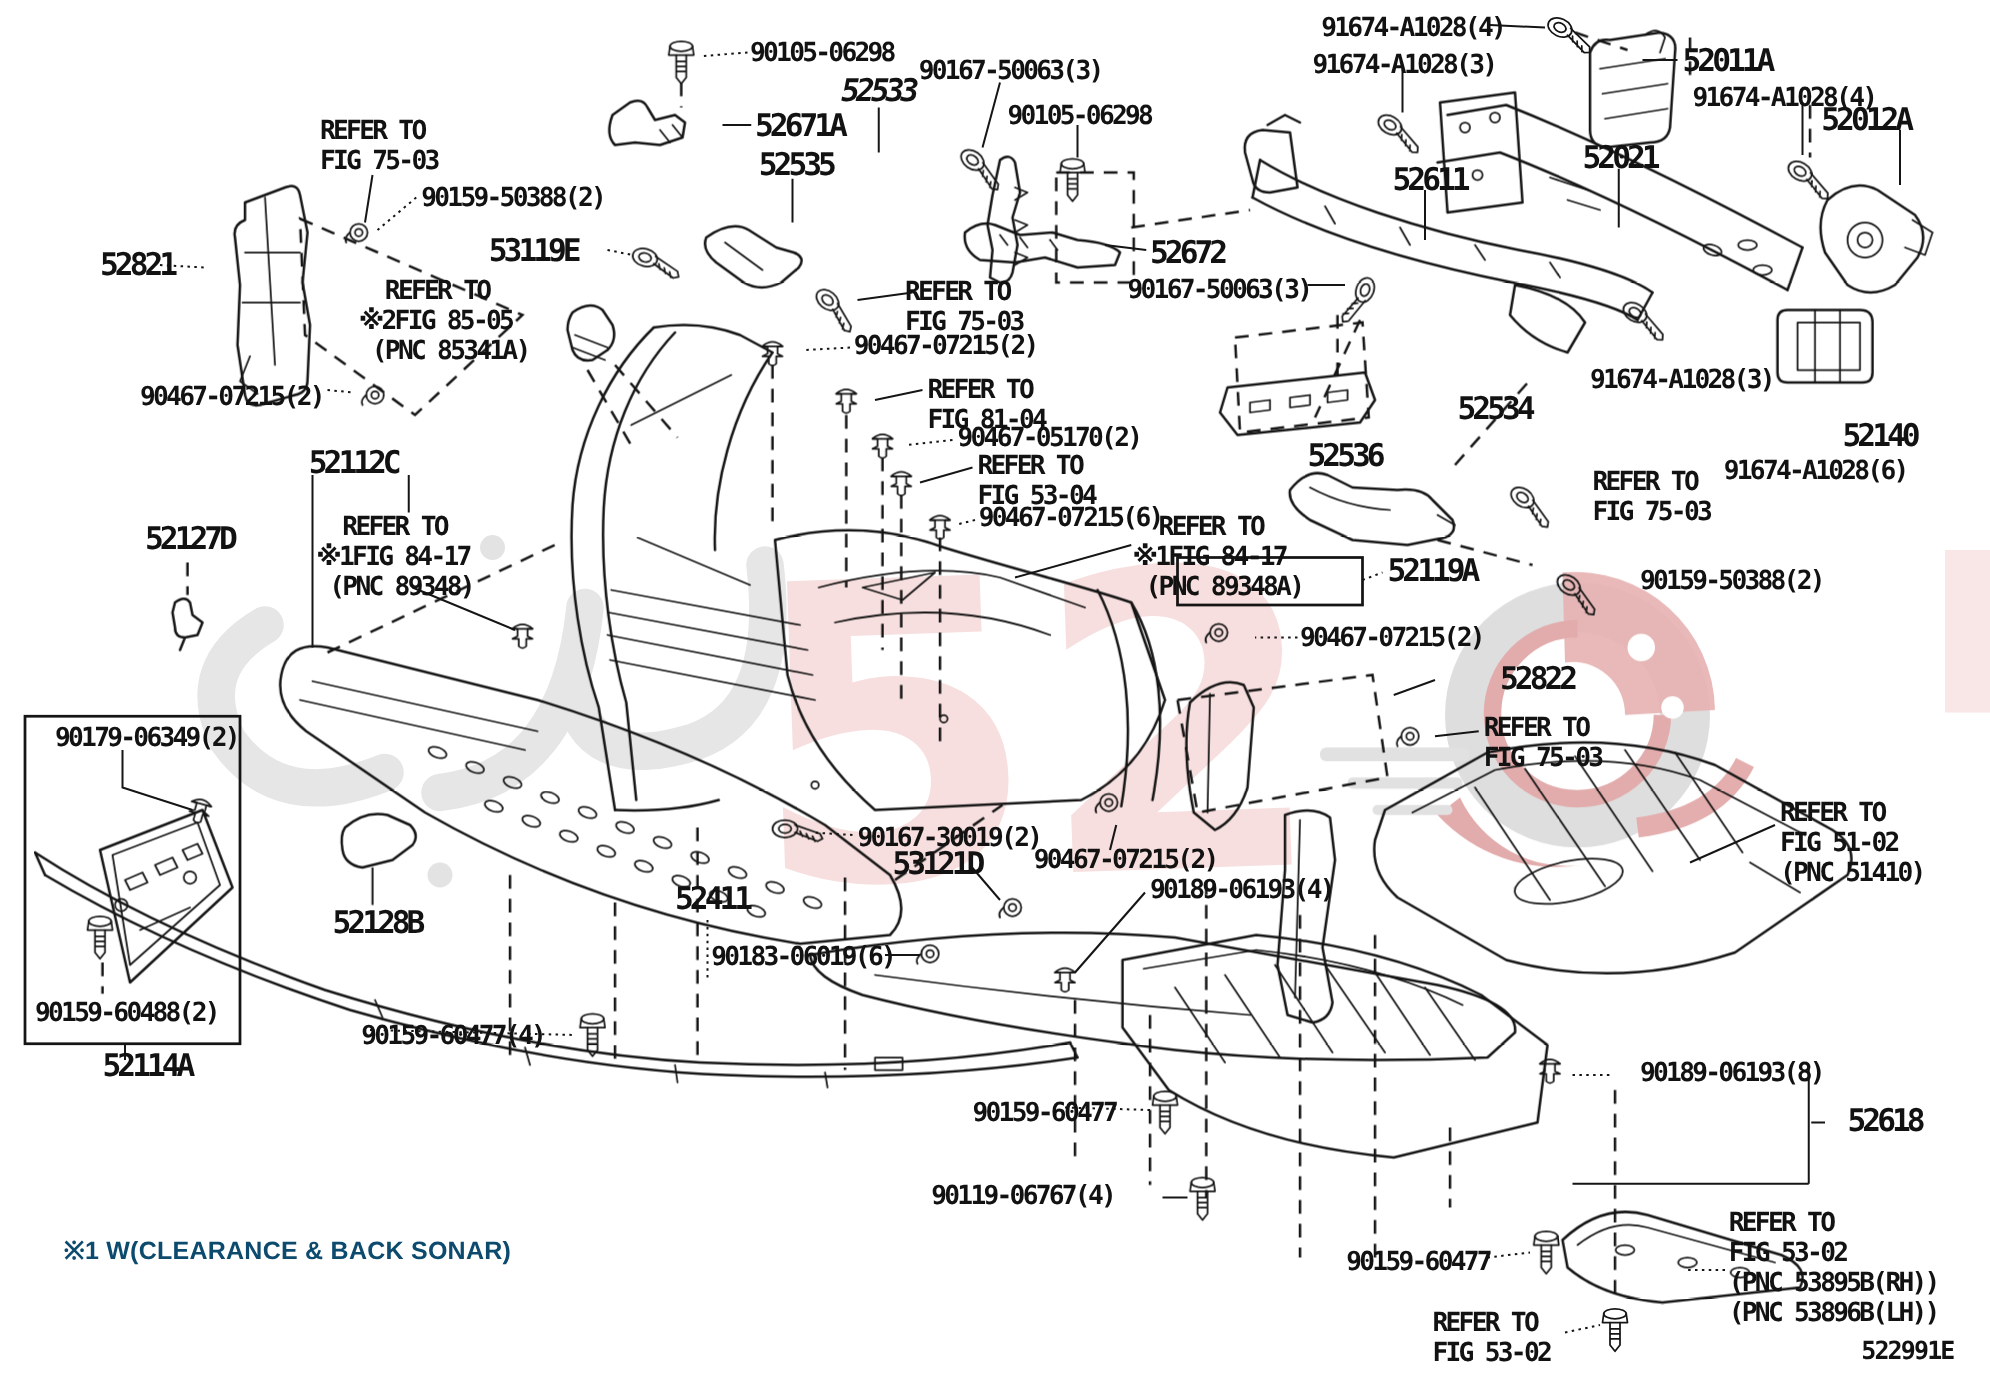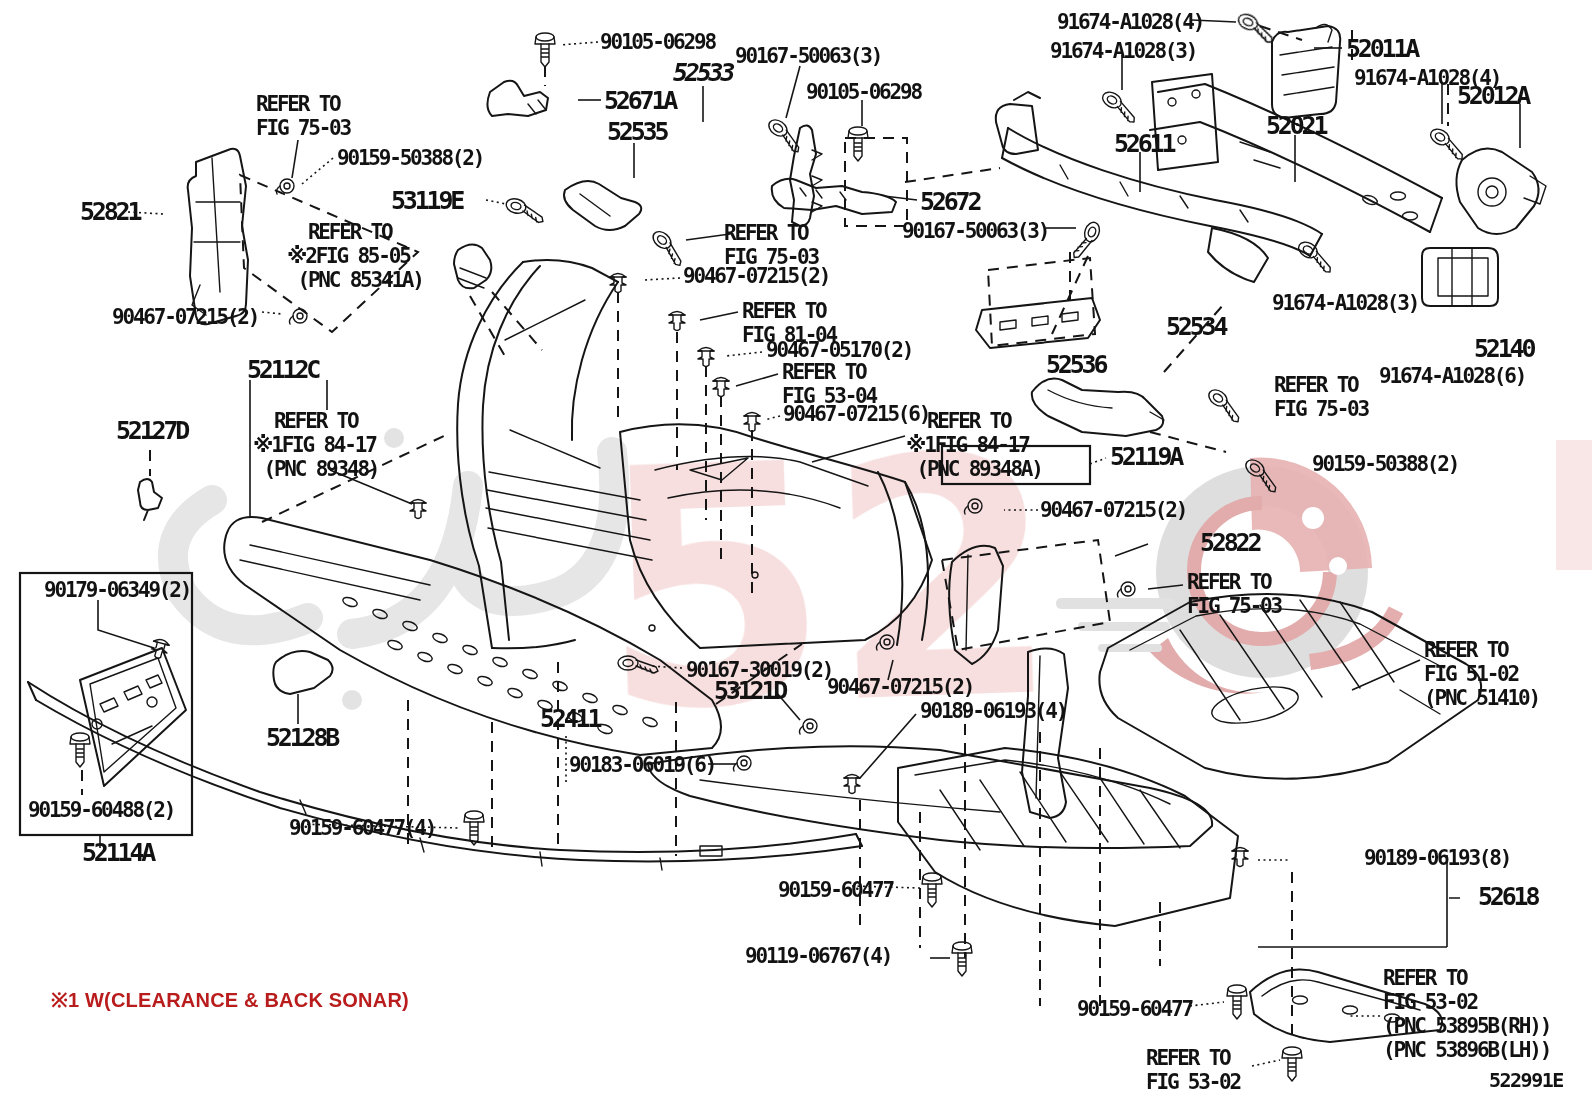--- a/index.html
+++ b/index.html
@@ -4,21 +4,21 @@
 <style>
   html,body{margin:0;padding:0;background:#fff;}
   #stage{position:relative;width:1592px;height:1099px;background:#ffffff;overflow:hidden;
          font-family:"DejaVu Sans Mono","DejaVu Sans",monospace;}
   #art{position:absolute;left:0;top:0;}
   #labels{position:absolute;left:0;top:0;width:100%;height:100%;padding-left:20px;}
   .lbl{position:absolute;font-weight:bold;font-size:21px;line-height:24px;letter-spacing:-2.2px;
        color:#121212;white-space:pre;}
   .big{font-size:25px;letter-spacing:-3.2px;line-height:26px;}
   .foot{position:absolute;font-family:"Liberation Sans",sans-serif;font-weight:bold;font-size:20px;
-        letter-spacing:.2px;color:#b91c1c;white-space:pre;}
+        letter-spacing:.2px;color:#0c4a6e;white-space:pre;}
   .code{position:absolute;font-weight:bold;font-size:20px;letter-spacing:-1.5px;color:#121212;}
   
   .s{stroke:#151515;fill:none;stroke-width:2;stroke-linecap:round;stroke-linejoin:round;}
   .t{stroke:#151515;fill:none;stroke-width:1.4;stroke-linecap:round;stroke-linejoin:round;}
   .d{stroke:#151515;fill:none;stroke-width:2;stroke-dasharray:11 8;stroke-linecap:butt;}
   .ld{stroke:#151515;fill:none;stroke-width:1.6;}
   .dot{stroke:#151515;fill:none;stroke-width:1.6;stroke-dasharray:2 3.5;}
   .bx{stroke:#151515;fill:none;stroke-width:2.2;}
 </style>
 </head>
@@ -436,21 +436,21 @@
       <div class="lbl big" style="left: 714px; top: 678px;">53121D</div>
       <div class="lbl" style="left: 827px; top: 675px;">90467-07215(2)</div>
       <div class="lbl" style="left: 920px; top: 699px; text-align: right;">90189-06193(4)</div>
       <div class="lbl big" style="left: 266px; top: 725px;">52128B</div>
       <div class="lbl big" style="left: 540px; top: 706px;">52411</div>
       <div class="lbl" style="left: 569px; top: 753px;">90183-06019(6)</div>
       <div class="lbl" style="left: 28px; top: 798px;">90159-60488(2)</div>
       <div class="lbl big" style="left: 82px; top: 840px;">52114A</div>
       <div class="lbl" style="left: 289px; top: 816px;">90159-60477(4)</div>
       <div class="lbl" style="left: 778px; top: 878px;">90159-60477</div>
-      <div class="lbl" style="left: 1364px; top: 846px;">90189-06193(8)</div>
+      <div class="lbl" style="left: 1312px; top: 846px;">90189-06193(8)</div>
       <div class="lbl big" style="left: 1478px; top: 884px;">52618</div>
       <div class="lbl" style="left: 745px; top: 944px;">90119-06767(4)</div>
       <div class="lbl" style="left: 1077px; top: 997px;">90159-60477</div>
       <div class="lbl" style="left: 1383px; top: 966px;">REFER TO
 FIG 53-02
 (PNC 53895B(RH))
 (PNC 53896B(LH))</div>
       <div class="lbl" style="left: 1146px; top: 1046px;">REFER TO
 FIG 53-02</div>
     </div>

